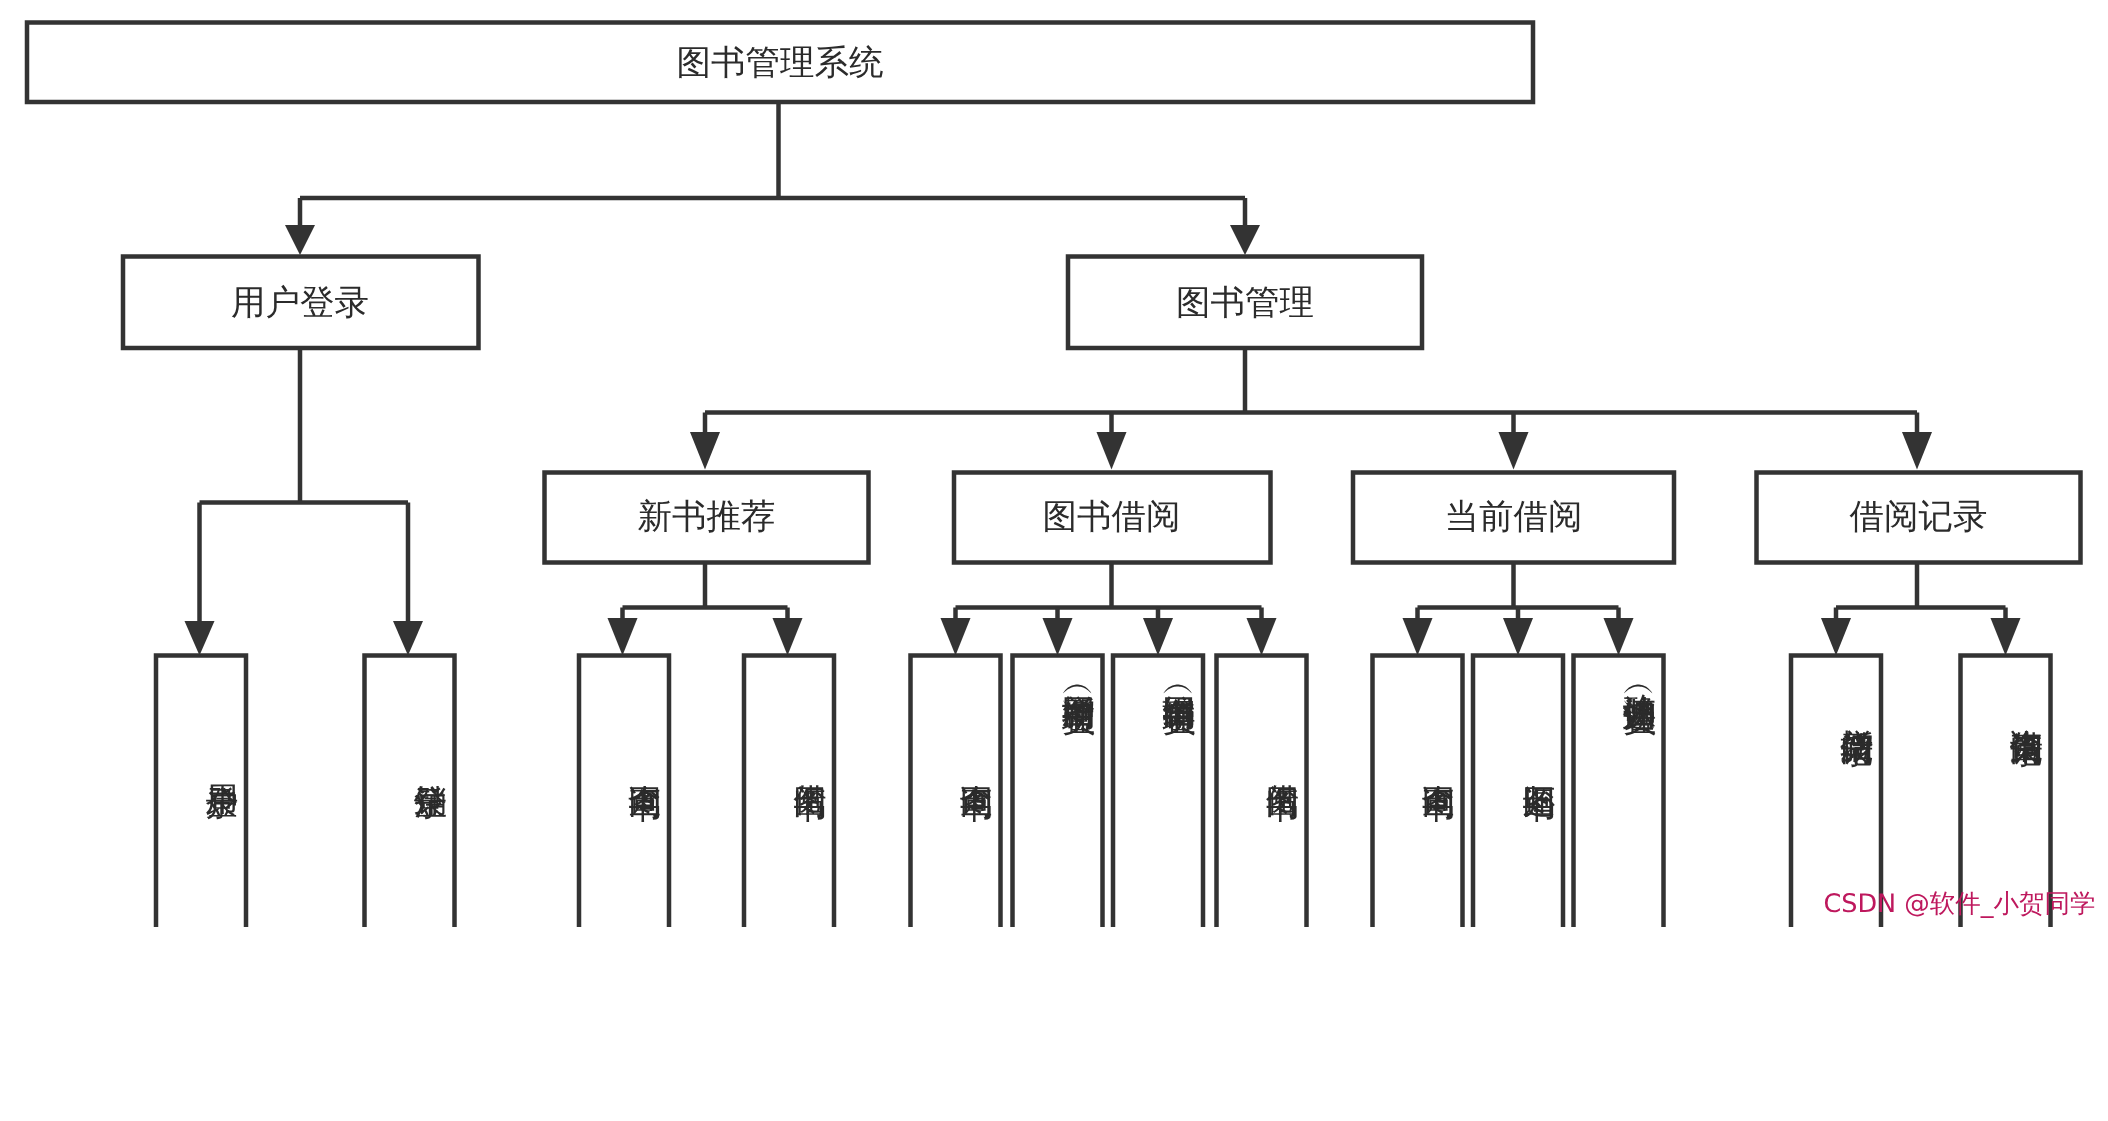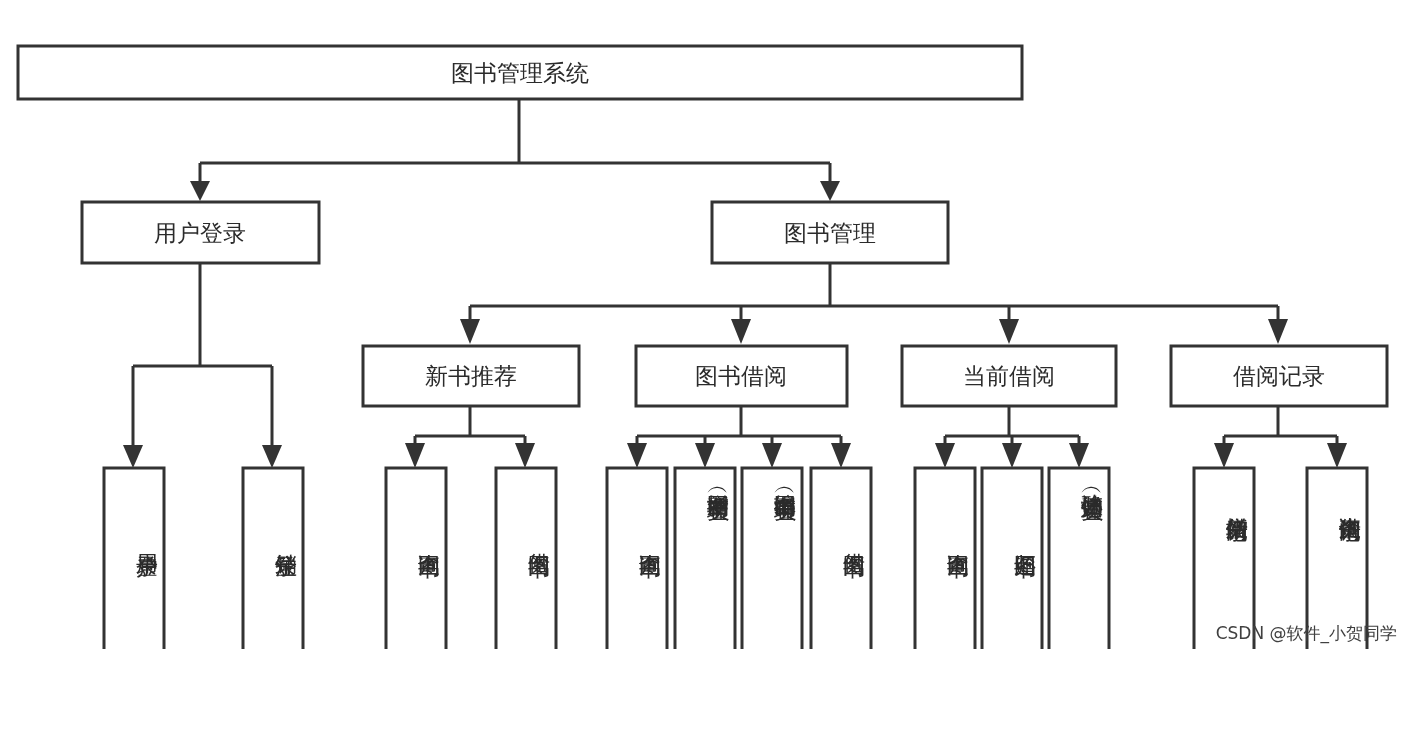--- a/index.html
+++ b/index.html
@@ -7,21 +7,20 @@
     padding: 0;
     background: #ffffff;
   }
   #canvas-wrap {
     position: relative;
     width: 1405px;
     height: 618px;
     background: #ffffff;
     overflow: hidden;
     font-family: "DejaVu Sans", "Liberation Sans", sans-serif;
-    margin-top: 31px;
   }
   svg.diagram {
     position: absolute;
     left: 0;
     top: 0;
     width: 1405px;
     height: 747px;
   }
   .node-rect {
     fill: #ffffff;
@@ -58,21 +57,21 @@
     letter-spacing: 1px;
     pointer-events: none;
     user-select: none;
   }
   .watermark {
     position: absolute;
     right: 8px;
     bottom: 4px;
     font-family: "DejaVu Sans", "Liberation Sans", sans-serif;
     font-size: 17px;
-    color: #404040;
+    color: #be185d;
     white-space: nowrap;
     user-select: none;
   }
 </style>
 </head>
 <body>
 
 <div id="canvas-wrap">
 
   <svg class="diagram" viewBox="0 0 1405 747">

